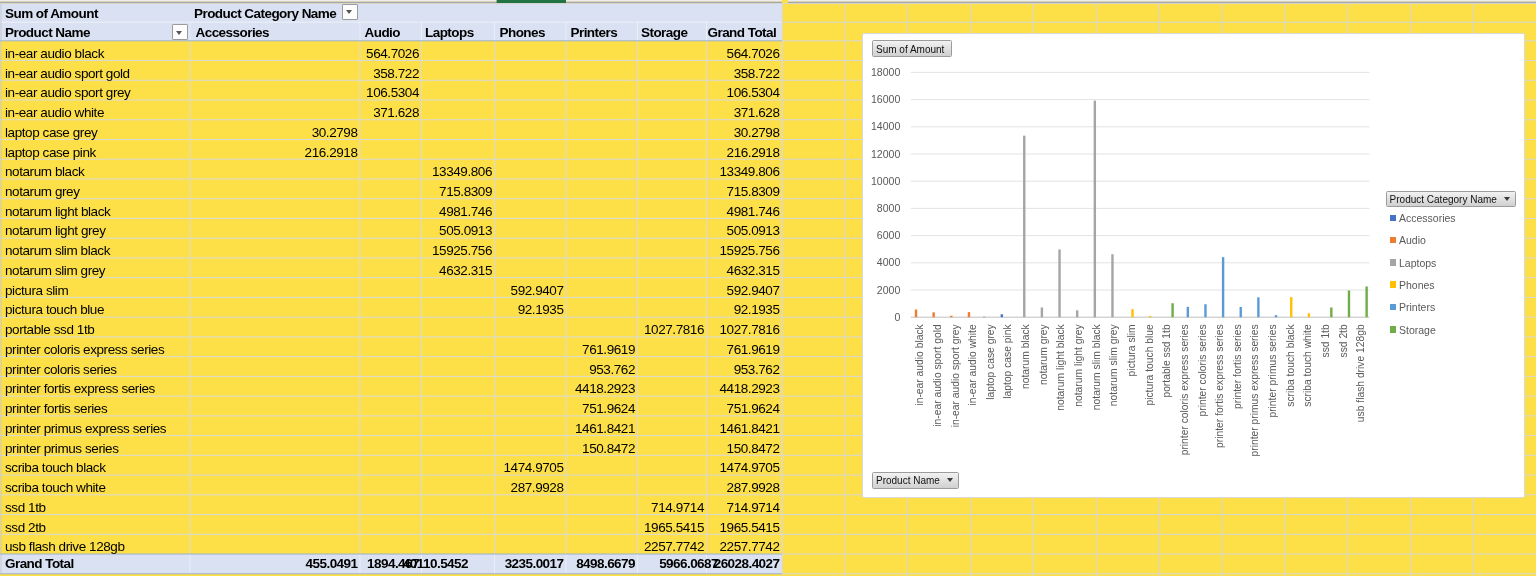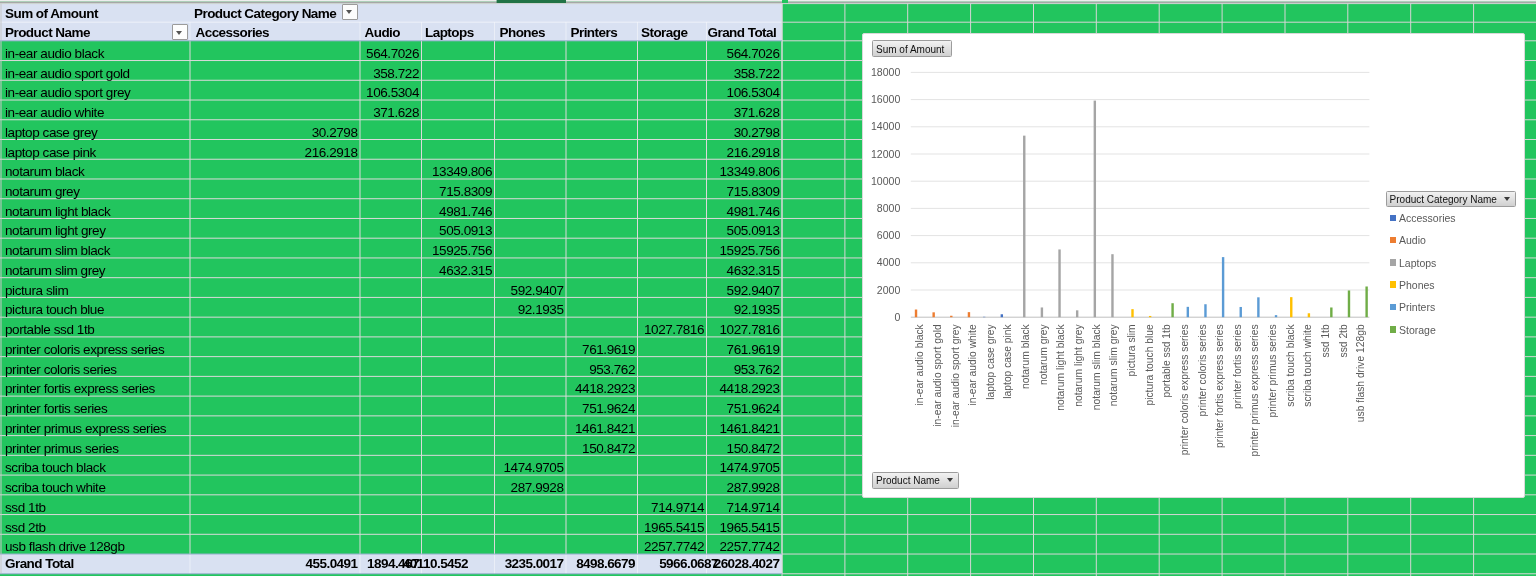--- a/index.html
+++ b/index.html
@@ -1,14 +1,14 @@
 <!DOCTYPE html>
 <html><head><meta charset="utf-8"><style>
 html,body{margin:0;padding:0;background:#fff}
-#page{position:relative;width:1536px;height:576px;overflow:hidden;background:#22c55e;
+#page{position:relative;width:1536px;height:576px;overflow:hidden;background:#fde047;
   font-family:"Liberation Sans",sans-serif}
 svg{position:absolute;left:0;top:0}
 .row{position:absolute;left:0;width:782px;height:19.74px;line-height:25.2px;font-size:13.5px;letter-spacing:-0.42px;color:#000}
 .gtr{line-height:19.5px}
 .hrow{position:absolute;left:0;width:782px;font-size:13.5px;color:#000}
 .h1{height:18.6px;line-height:19.8px}
 .h2{height:18.6px;line-height:22.9px}
 .row span,.hrow span{position:absolute;white-space:nowrap}
 .n{text-align:left}
 .v{text-align:right}

